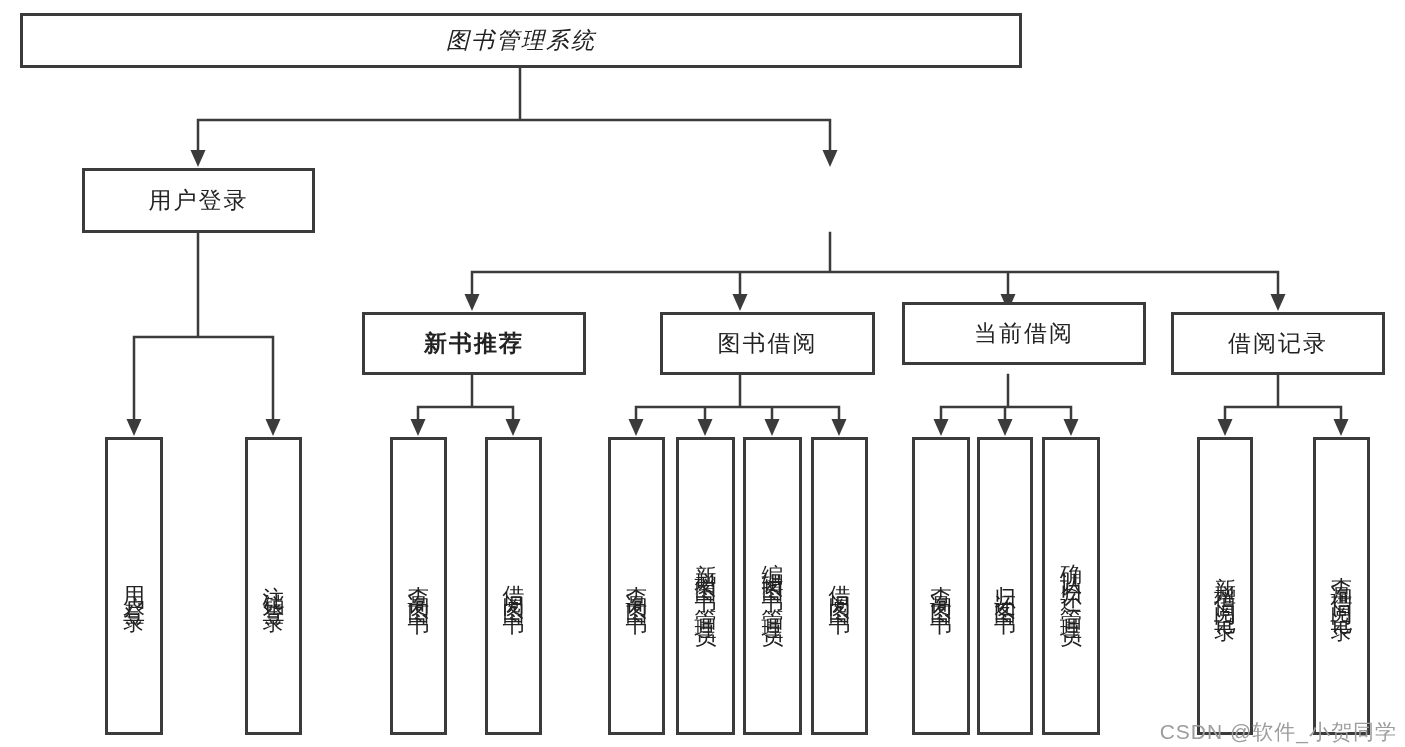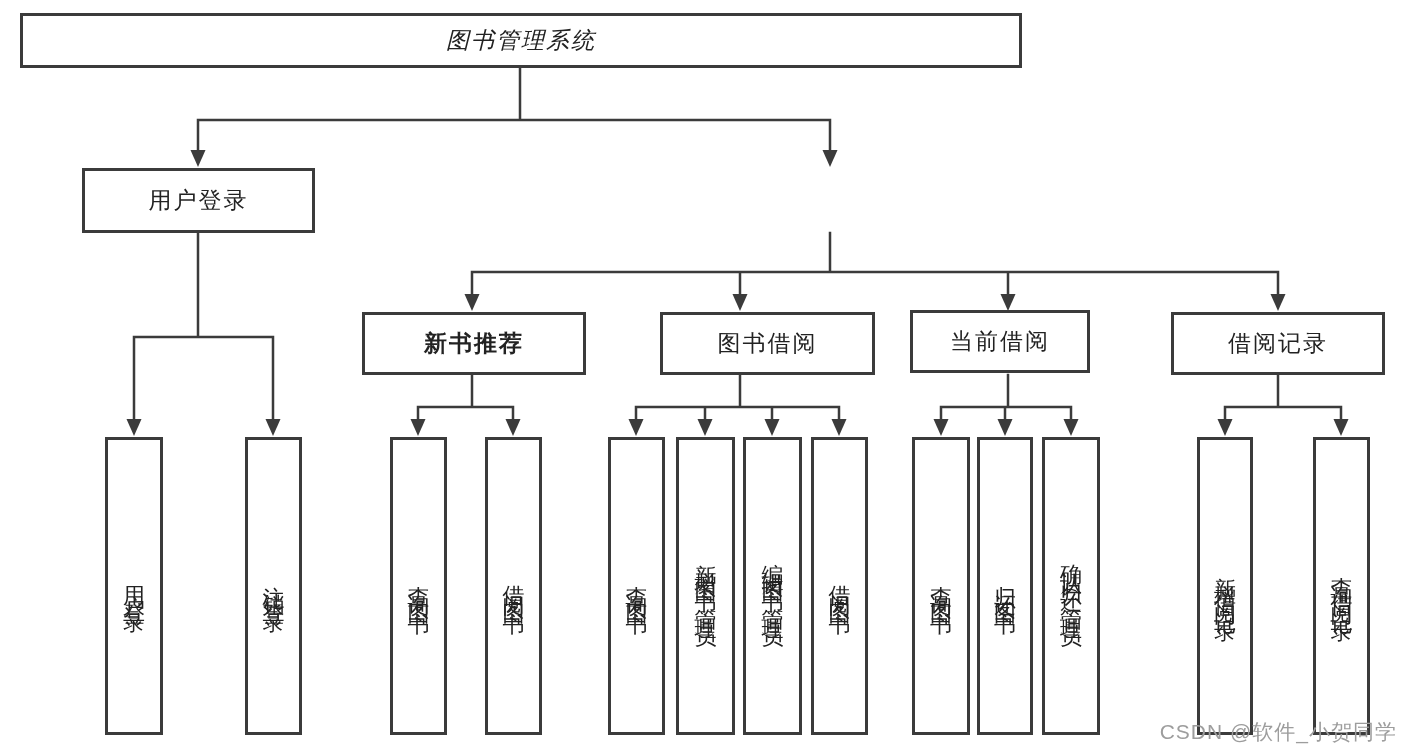--- a/index.html
+++ b/index.html
@@ -127,21 +127,21 @@
       <polygon points="1333.5 419, 1348.5 419, 1341 436"></polygon>
     </g>
   </svg>
 
   <div class="hbox" style="left:20px; top:13px; width:1002px; height:55px;font-style:italic;">图书管理系统</div>
 
   <div class="hbox" style="left:82px; top:168px; width:233px; height:65px;">用户登录</div>
 
   <div class="hbox" style="left:362px; top:312px; width:224px; height:63px;font-weight:bold;">新书推荐</div>
   <div class="hbox" style="left:632px; top:312px; width:215px; height:63px;margin-left:28px;">图书借阅</div>
-  <div class="hbox" style="left:902px; top:310px; width:180px; height:63px;margin-left:8px;">当前借阅</div>
+  <div class="hbox" style="left:902px; top:302px; width:244px; height:63px;">当前借阅</div>
   <div class="hbox" style="left:1171px; top:312px; width:214px; height:63px;">借阅记录</div>
 
   <div class="vbox" style="left:105px; width:58px;">用户登录</div>
   <div class="vbox" style="left:245px; width:57px;">注销登录</div>
 
   <div class="vbox" style="left:390px; width:57px;">查询图书</div>
   <div class="vbox" style="left:485px; width:57px;">借阅图书</div>
 
   <div class="vbox" style="left:608px; width:57px;">查询图书</div>
   <div class="vbox" style="left:676px; width:59px;">新增图书（管理员）</div>

